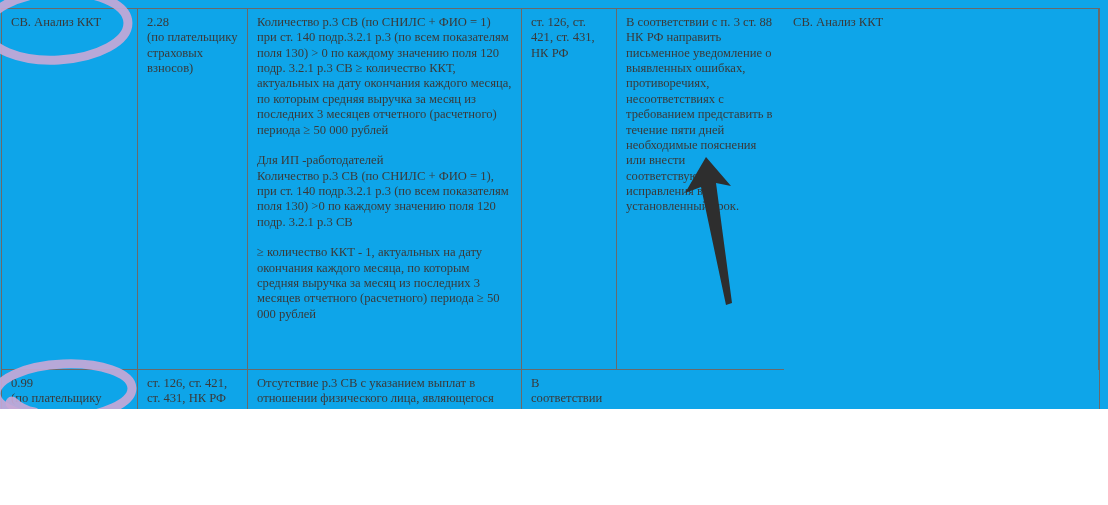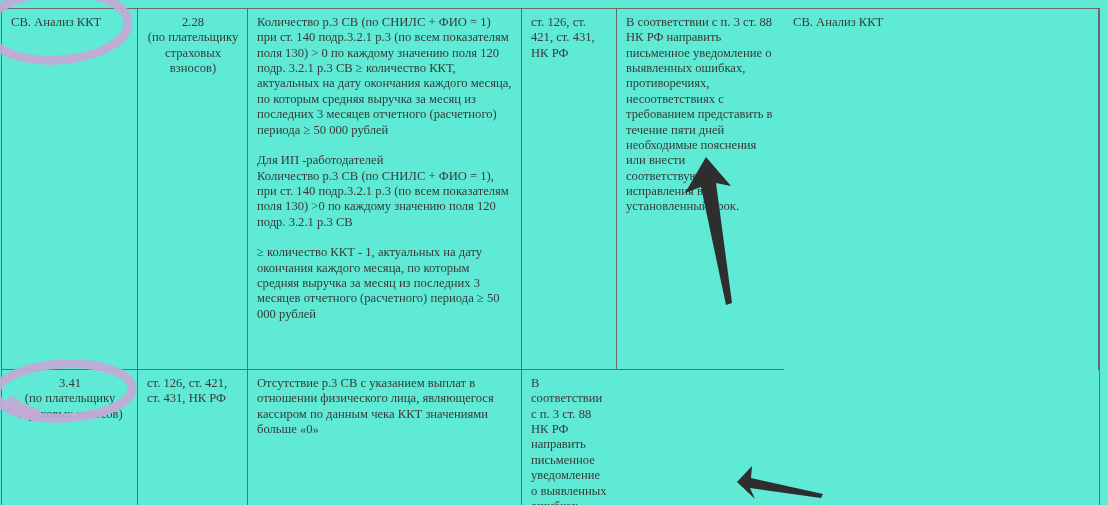--- a/index.html
+++ b/index.html
@@ -3,23 +3,23 @@
 <meta charset="utf-8">
 <style>
   html, body {
     margin: 0;
     padding: 0;
     background: #ffffff;
   }
   #screen {
     position: relative;
     width: 1108px;
-    height: 505px;
+    height: 409px;
     overflow: hidden;
-    background: #5eead4;
+    background: #0ea5e9;
     font-family: "Liberation Serif", "DejaVu Serif", serif;
     color: #3a3a3a;
   }
   #ratio-table {
     position: absolute;
     left: 1px;
     top: 8px;
     width: 1099px;
     height: 497px;
     box-sizing: border-box;
@@ -34,21 +34,21 @@
     border-right: 1px solid #6a6a6a;
     border-bottom: 1px solid #6a6a6a;
     padding: 6px 8px 6px 9px;
     font-size: 12.6px;
     line-height: 1.22;
     white-space: pre-line;
     overflow: hidden;
   }
   .cell.last-col { border-right: none; }
   .cell.last-row { border-bottom: none; }
-  .cell.center { text-align: center; }
+  .cell.center { }
   .ratio-number { display: block; }
   .overlay {
     position: absolute;
     left: 0;
     top: 0;
     width: 1108px;
     height: 505px;
     pointer-events: none;
   }
 </style>
@@ -70,21 +70,21 @@
 
 ≥ количество ККТ - 1, актуальных на дату окончания каждого месяца, по которым средняя выручка за месяц из последних 3 месяцев отчетного (расчетного) периода ≥ 50 000 рублей</div>
 
     <div class="cell">ст. 126, ст. 421, ст. 431, НК РФ</div>
 
 
     <div class="cell last-col">В соответствии с п. 3 ст. 88 НК РФ направить письменное уведомление о выявленных ошибках, противоречиях, несоответствиях с требованием представить в течение пяти дней необходимые пояснения или внести соответствующие исправления в установленный срок.</div>
 
     <div class="cell last-row">СВ. Анализ ККТ</div>
 
-    <div class="cell center last-row"><span class="ratio-number">3.41</span><span>(по плательщику страховых взносов)</span></div>
+    <div class="cell center last-row"><span class="ratio-number">0.99</span><span>(по плательщику страховых взносов)</span></div>
 
 
     <div class="cell last-row">ст. 126, ст. 421, ст. 431, НК РФ</div>
 
     <div class="cell last-row">Отсутствие р.3 СВ с указанием  выплат в отношении физического лица, являющегося кассиром по данным чека ККТ значениями больше «0»</div>
 
     <div class="cell last-col last-row">В соответствии с п. 3 ст. 88 НК РФ направить письменное уведомление о выявленных ошибках, противоречиях, несоответствиях с требованием представить в течение пяти дней необходимые пояснения или внести соответствующие исправления в установленный срок.</div>
 
   </div>
 

